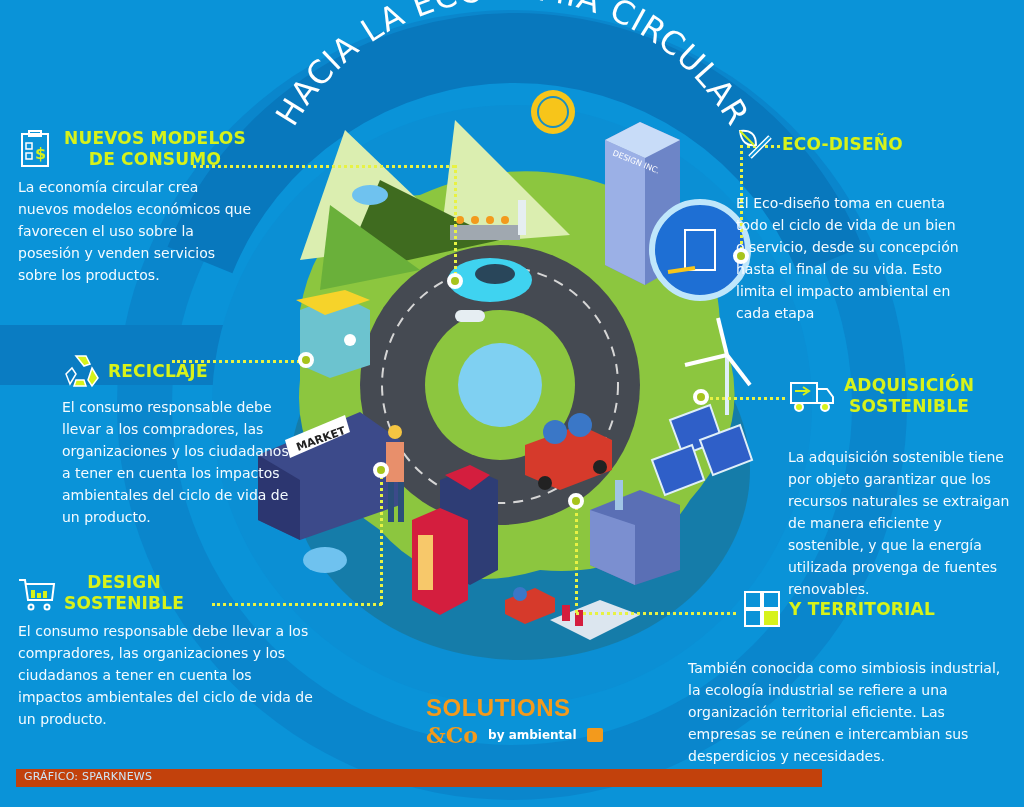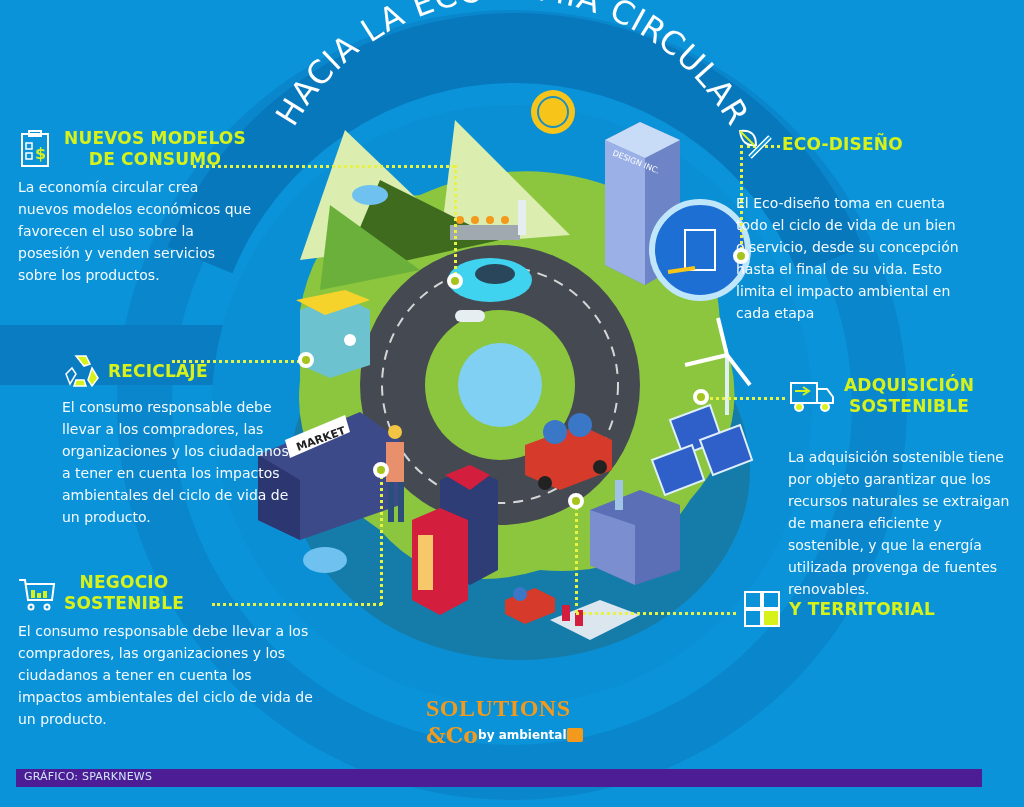--- a/index.html
+++ b/index.html
@@ -8,25 +8,25 @@
   .title-arc{position:absolute;left:0;top:0;}
   .section{position:absolute;color:#fff;}
   .sec-head{display:flex;align-items:center;gap:8px;}
   .sec-title{color:#d7f21a;font-weight:bold;font-size:17px;line-height:21px;letter-spacing:0.2px;text-align:center;}
   .sec-body{font-size:14px;line-height:22px;color:#f4fbff;margin-top:6px;}
   .right .sec-body{margin-top:29px;}
   .icon{width:38px;height:38px;flex:0 0 38px;}
   .connector{position:absolute;border-top:3px dotted #e8f243;}
   .vconnector{position:absolute;border-left:3px dotted #e8f243;}
   .dot{position:absolute;width:16px;height:16px;border-radius:50%;background:#a7c41c;border:4px solid #fff;box-sizing:border-box;}
-  .footer-bar{position:absolute;left:16px;top:769px;width:966px;height:18px;background:#4c1d95;}
+  .footer-bar{position:absolute;left:16px;top:769px;width:806px;height:18px;background:#c2410c;}
   .footer-text{position:absolute;left:8px;top:1px;font-size:11px;color:#cfe6f5;letter-spacing:0.2px;}
   .logo{position:absolute;left:426px;top:696px;}
-  .logo-top{font-family:Liberation Serif, serif;font-weight:bold;font-size:24px;color:#f39a1c;letter-spacing:0.5px;line-height:24px;}
-  .logo-bottom{display:flex;align-items:center;margin-top:2px;}
+  .logo-top{font-family:Liberation Sans, sans-serif;font-weight:bold;font-size:24px;color:#f39a1c;letter-spacing:0.5px;line-height:24px;}
+  .logo-bottom{display:flex;align-items:center;gap:10px;margin-top:2px;}
   .logo-co{font-family:"DejaVu Serif",serif;font-weight:bold;font-size:22px;color:#f39a1c;}
   .logo-by{font-size:12px;color:#fff;font-weight:bold;}
   .logo-badge{width:16px;height:14px;background:#f39a1c;border-radius:2px;position:relative;}
 </style>
 </head>
 <body>
 
 <div class="stage">
 
   <svg class="title-arc" width="1024" height="807">
@@ -220,21 +220,21 @@
     <div class="sec-head">
       <svg class="icon" viewBox="0 0 38 38">
         <polyline points="1,6 7,6 10,26 34,26 36,10 8,10" fill="none" stroke="#fff" stroke-width="2"></polyline>
         <rect x="13" y="16" width="4" height="8" fill="#d7f21a"></rect>
         <rect x="19" y="19" width="4" height="5" fill="#d7f21a"></rect>
         <rect x="25" y="17" width="4" height="7" fill="#d7f21a"></rect>
         <circle cx="13" cy="33" r="2.5" fill="none" stroke="#fff" stroke-width="2"></circle>
         <circle cx="29" cy="33" r="2.5" fill="none" stroke="#fff" stroke-width="2"></circle>
       </svg>
       <div class="sec-title">
-        <div>NEGOCIO</div>
+        <div>DESIGN</div>
         <div>SOSTENIBLE</div>
       </div>
     </div>
     <div class="sec-body" style="width:295px;">El consumo responsable debe llevar a los compradores, las organizaciones y los ciudadanos a tener en cuenta los impactos ambientales del ciclo de vida de un producto.</div>
   </div>
 
   <div class="section right" style="left:736px;top:125px;width:232px;">
     <div class="sec-head">
       <svg class="icon" viewBox="0 0 38 38">
         <path d="M4,6 Q20,4 20,20 Q6,22 4,6 Z" fill="none" stroke="#fff" stroke-width="2"></path>
@@ -272,20 +272,21 @@
       <svg class="icon" viewBox="0 0 38 38">
         <rect x="2" y="2" width="16" height="16" fill="none" stroke="#fff" stroke-width="2"></rect>
         <rect x="20" y="2" width="16" height="16" fill="none" stroke="#fff" stroke-width="2"></rect>
         <rect x="2" y="20" width="16" height="16" fill="none" stroke="#fff" stroke-width="2"></rect>
         <rect x="20" y="20" width="16" height="16" fill="#d7f21a" stroke="#fff" stroke-width="2"></rect>
       </svg>
       <div class="sec-title">
         <div>Y TERRITORIAL</div>
       </div>
     </div>
+    <div class="sec-body">También conocida como simbiosis industrial, la ecología industrial se refiere a una organización territorial eficiente. Las empresas se reúnen e intercambian sus desperdicios y necesidades.</div>
   </div>
 
   <div class="logo">
     <div class="logo-top">SOLUTIONS</div>
     <div class="logo-bottom">
       <span class="logo-co">&amp;Co</span>
       <span class="logo-by">by ambiental</span>
       <span class="logo-badge"></span>
     </div>
   </div>

